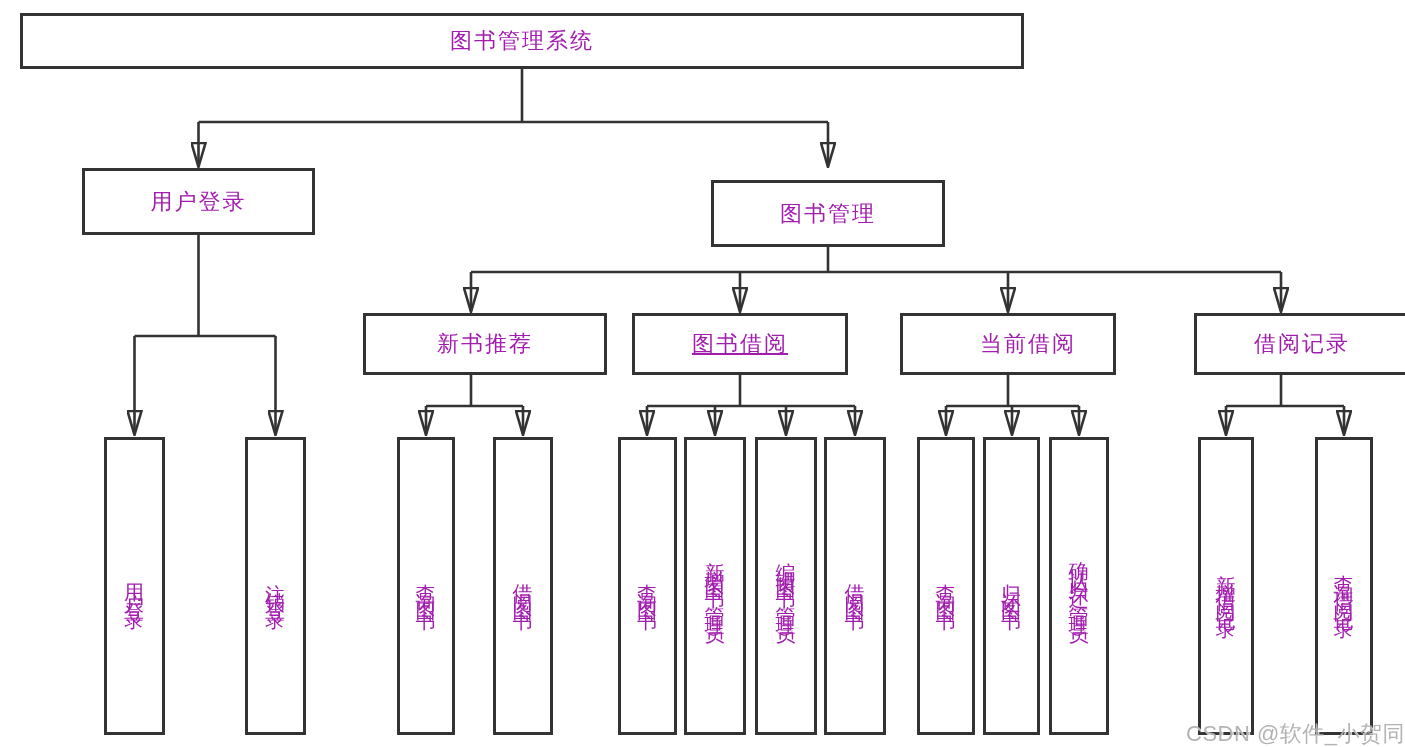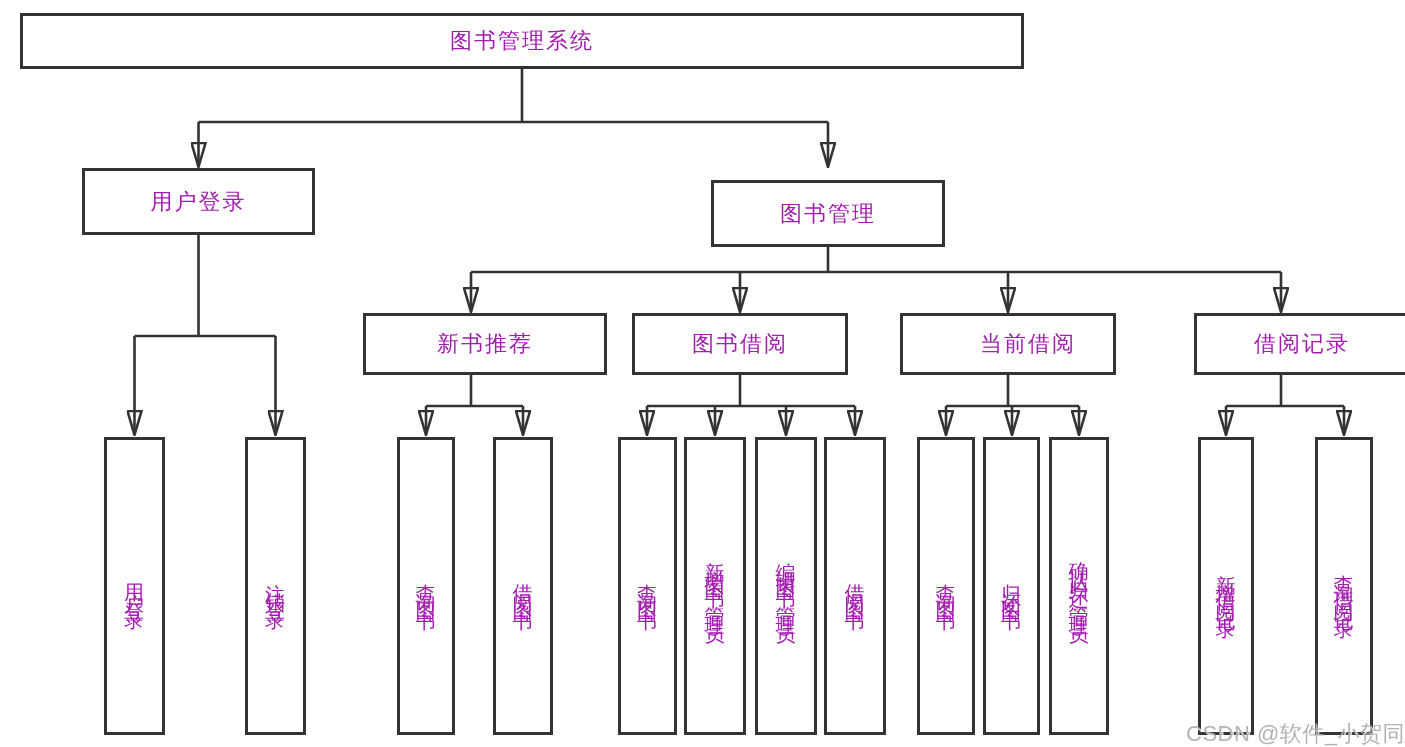--- a/index.html
+++ b/index.html
@@ -91,21 +91,21 @@
     <path d="M1226 406 V434" marker-end="url(#arw)"></path>
     <path d="M1344 406 V434" marker-end="url(#arw)"></path>
   </svg>
 
   <div class="box h" style="left:20px; top:13px; width:1004px; height:56px;">图书管理系统</div>
 
   <div class="box h" style="left:82px; top:168px; width:233px; height:67px;">用户登录</div>
   <div class="box h" style="left:711px; top:180px; width:234px; height:67px;">图书管理</div>
 
   <div class="box h" style="left:363px; top:313px; width:244px; height:62px;">新书推荐</div>
-  <div class="box h" style="left:632px; top:313px; width:216px; height:62px;">图书借阅</div>
+  <div class="box h" style="left:632px; top:313px; width:216px; height:62px;text-decoration:underline;">图书借阅</div>
   <div class="box h" style="left:900px; top:313px; width:216px; height:62px;padding-left:40px;">当前借阅</div>
   <div class="box h" style="left:1173px; top:313px; width:216px; height:62px;margin-left:21px;">借阅记录</div>
 
   <div class="box v" style="left:104px; top:437px; width:61px; height:298px;">
     <span class="vtext">用户登录</span>
   </div>
   <div class="box v" style="left:245px; top:437px; width:61px; height:298px;">
     <span class="vtext">注销登录</span>
   </div>
 

